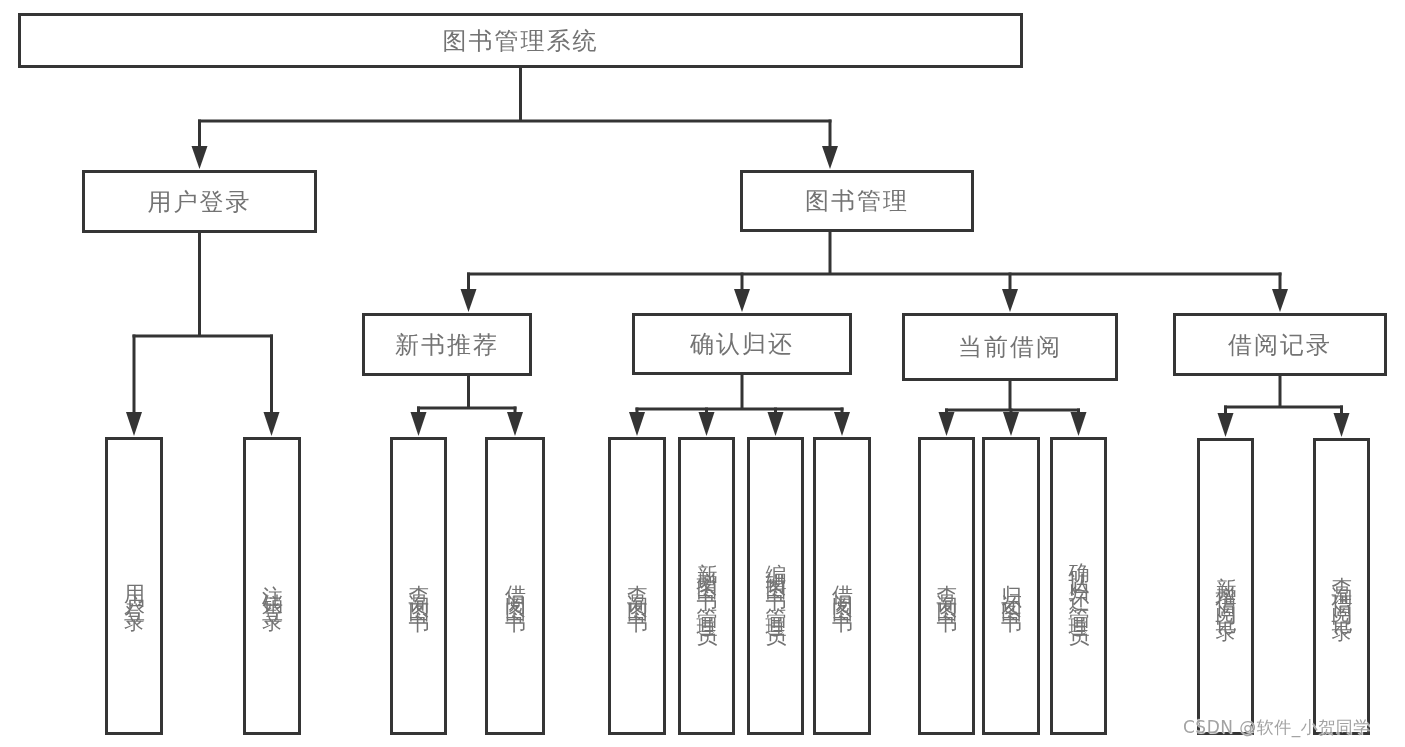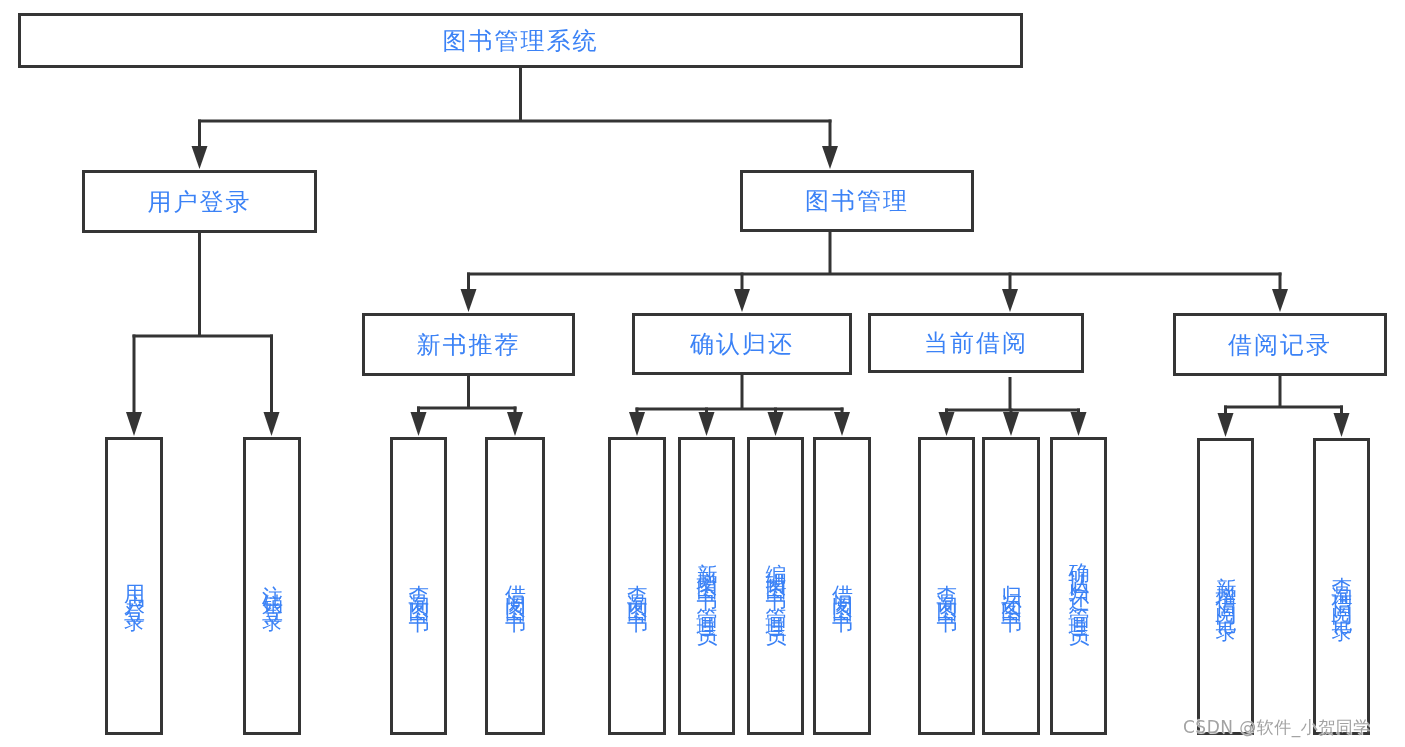--- a/index.html
+++ b/index.html
@@ -27,21 +27,21 @@
   }
   #connectors polygon {
     fill: #343434;
     stroke: none;
   }
   .box {
     position: absolute;
     box-sizing: border-box;
     background: #ffffff;
     border: 3px solid #353535;
-    color: #3b82f6;
+    color: #737373;
     display: flex;
     align-items: center;
     justify-content: center;
     z-index: 2;
   }
   .h-box {
     font-size: 24px;
     letter-spacing: 2px;
     white-space: nowrap;
   }
@@ -130,23 +130,23 @@
     <polygon points="1217.5,413 1233.5,413 1225.5,437"></polygon>
     <line x1="1341.5" y1="405.5" x2="1341.5" y2="416"></line>
     <polygon points="1333.5,413 1349.5,413 1341.5,437"></polygon>
   </svg>
 
   <div class="box h-box" style="left:18px; top:13px; width:1005px; height:55px;">图书管理系统</div>
 
   <div class="box h-box" style="left:82px; top:170px; width:235px; height:63px;">用户登录</div>
   <div class="box h-box" style="left:740px; top:170px; width:234px; height:62px;">图书管理</div>
 
-  <div class="box h-box" style="left:362px; top:313px; width:213px; height:63px;">新书推荐</div>
+  <div class="box h-box" style="left:362px; top:313px; width:170px; height:63px;">新书推荐</div>
   <div class="box h-box" style="left:632px; top:313px; width:220px; height:62px;">确认归还</div>
-  <div class="box h-box" style="left:868px; top:313px; width:216px; height:60px;">当前借阅</div>
+  <div class="box h-box" style="left:902px; top:313px; width:216px; height:68px;">当前借阅</div>
   <div class="box h-box" style="left:1173px; top:313px; width:214px; height:63px;">借阅记录</div>
 
   <div class="box v-box" style="left:105px; top:437px; width:58px; height:298px;">用户登录</div>
   <div class="box v-box" style="left:243px; top:437px; width:58px; height:298px;">注销登录</div>
 
   <div class="box v-box" style="left:390px; top:437px; width:57px; height:298px;">查询图书</div>
   <div class="box v-box" style="left:485px; top:437px; width:60px; height:298px;">借阅图书</div>
 
   <div class="box v-box" style="left:608px; top:437px; width:58px; height:298px;">查询图书</div>
   <div class="box v-box" style="left:678px; top:437px; width:57px; height:298px;">新增图书（管理员）</div>

